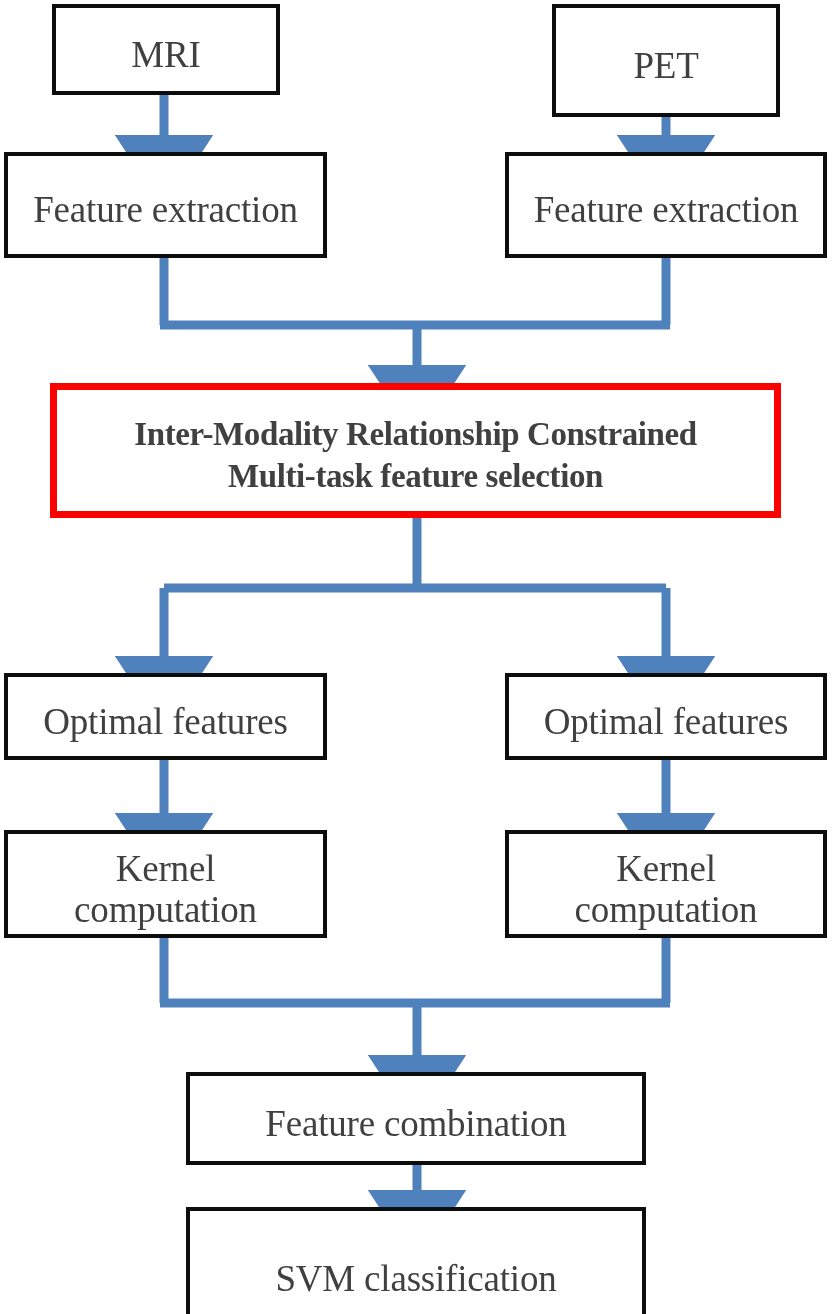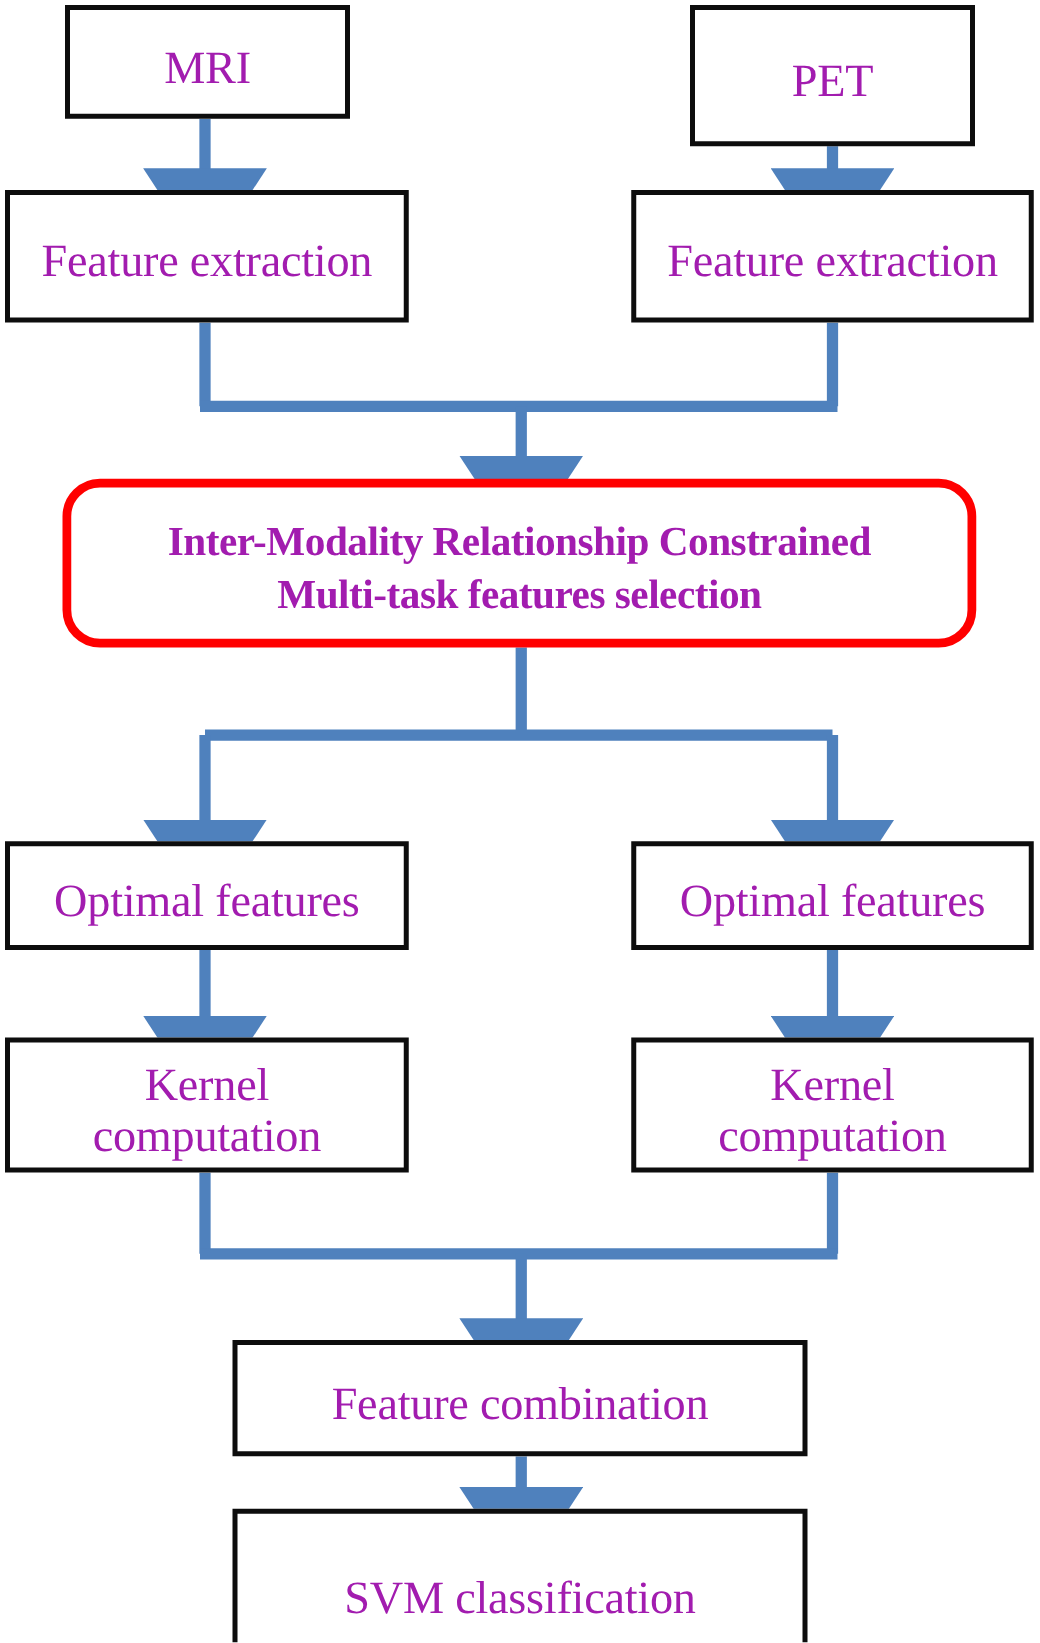--- a/index.html
+++ b/index.html
@@ -31,42 +31,42 @@
     border: 4px solid #0d0d0d;
     display: flex;
     align-items: center;
     justify-content: center;
     text-align: center;
     z-index: 3;
   }
   .node .lbl {
     display: block;
     line-height: 1.12;
-    color: #a21caf;
+    color: #404040;
     font-size: 37px;
     letter-spacing: -0.2px;
     padding: 0 6px;
     margin-top: 10px;
   }
   .node.emph {
     border: 7px solid #FF0000;
   }
   .node.emph .lbl {
     font-weight: bold;
     font-size: 33px;
     line-height: 1.26;
     letter-spacing: -0.4px;
   }
 
   
   #node-mri        { left: 52px;  top: 4px;    width: 228px; height: 91px;  }
   #node-pet        { left: 552px; top: 4px;    width: 228px; height: 113px;  }
   #node-fe-left    { left: 4px;   top: 152px;  width: 323px; height: 106px; }
   #node-fe-right   { left: 505px; top: 152px;  width: 322px; height: 106px; }
-  #node-imrc       { left: 50px;  top: 383px;  width: 731px; height: 135px; border-radius: 30px; }
+  #node-imrc       { left: 50px;  top: 383px;  width: 731px; height: 135px; }
   #node-of-left    { left: 4px;   top: 673px;  width: 323px; height: 87px;  }
   #node-of-right   { left: 505px; top: 673px;  width: 322px; height: 87px;  }
   #node-kc-left    { left: 4px;   top: 830px;  width: 323px; height: 108px; }
   #node-kc-right   { left: 505px; top: 830px;  width: 322px; height: 108px; }
   #node-kcomb      { left: 186px; top: 1072px; width: 460px; height: 93px;  }
   #node-svm        { left: 186px; top: 1207px; width: 460px; height: 133px; }
 </style>
 </head>
 <body>
 
@@ -117,21 +117,21 @@
 
   <div class="node" id="node-fe-left">
     <span class="lbl">Feature extraction</span>
   </div>
 
   <div class="node" id="node-fe-right">
     <span class="lbl">Feature extraction</span>
   </div>
 
   <div class="node emph" id="node-imrc">
-    <span class="lbl"><span>Inter-Modality Relationship Constrained</span><br><span>Multi-task features selection</span></span>
+    <span class="lbl"><span>Inter-Modality Relationship Constrained</span><br><span>Multi-task feature selection</span></span>
   </div>
 
   <div class="node" id="node-of-left">
     <span class="lbl">Optimal features</span>
   </div>
 
   <div class="node" id="node-of-right">
     <span class="lbl">Optimal features</span>
   </div>
 

